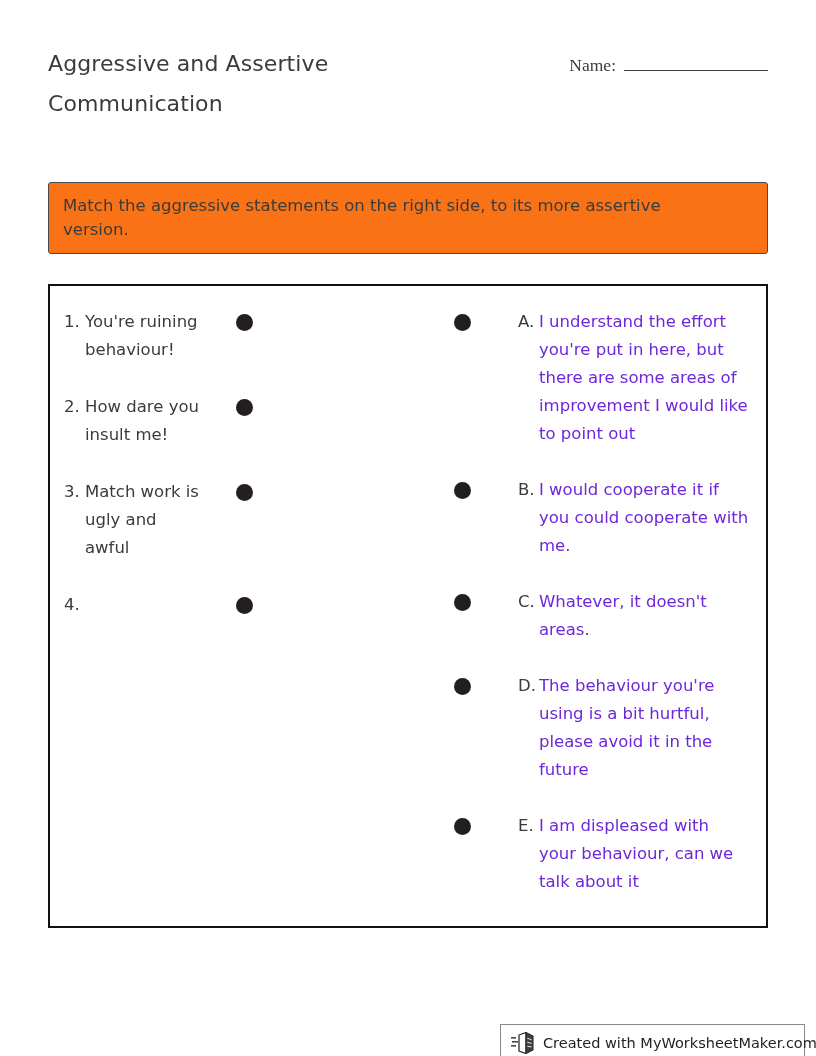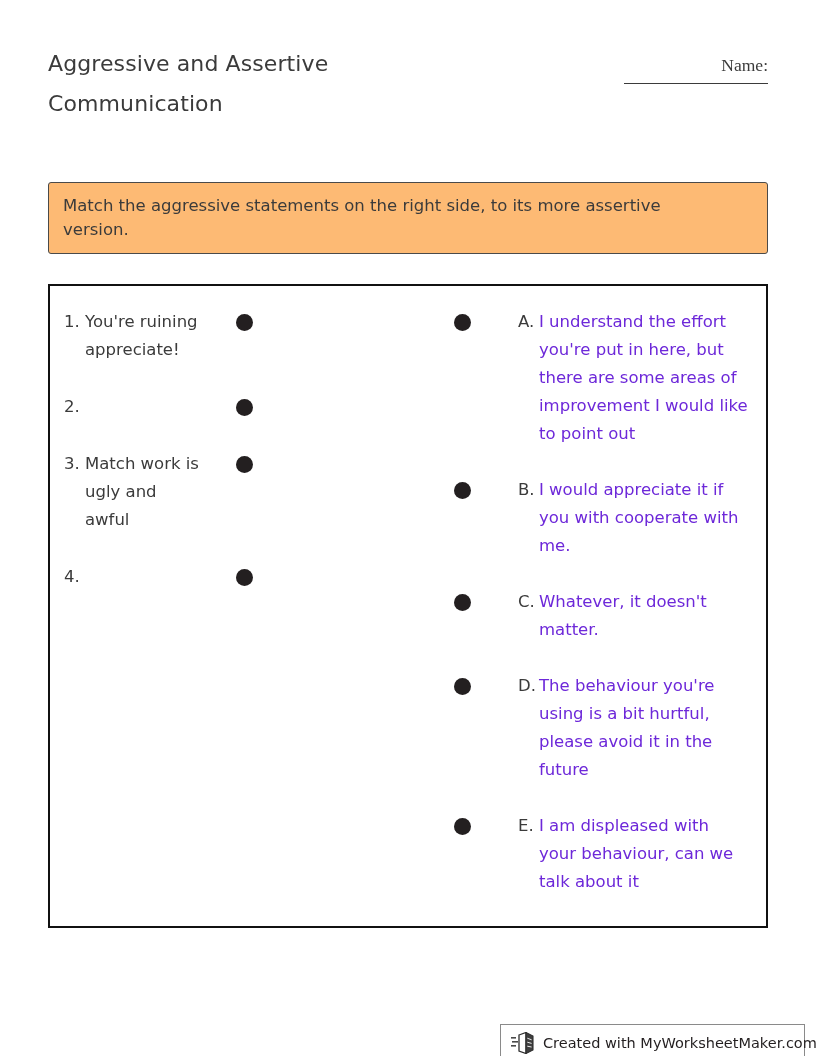--- a/index.html
+++ b/index.html
@@ -42,21 +42,20 @@
     color: #3b3b3b;
     letter-spacing: 0.1px;
   }
   .name-block {
     position: absolute;
     right: 0;
     top: 11px;
     display: flex;
     align-items: flex-end;
     gap: 8px;
-    flex-direction: column;
   }
   .name-label {
     font-family: "Liberation Serif", "DejaVu Serif", serif;
     font-size: 17.5px;
     line-height: 20px;
     color: #3b3b3b;
     white-space: nowrap;
   }
   .name-line {
     width: 144px;
@@ -69,21 +68,21 @@
   .instruction-box {
     position: absolute;
     left: 48px;
     top: 182px;
     width: 720px;
     min-height: 62px;
     box-sizing: border-box;
     border: 1.2px solid #4a4a4a;
     border-radius: 3px;
     padding: 11px 14px 12px 14px;
-    background: #fdba74;
+    background: #f97316;
   }
   .instruction-text {
     font-size: 16.5px;
     line-height: 23.5px;
     color: #3b3b3b;
     max-width: 660px;
   }
 
   
   .match-box {
@@ -231,28 +230,29 @@
     <div class="instruction-text">Match the aggressive statements on the right side, to its more assertive version.</div>
   </div>
 
   <div class="match-box">
 
     <div class="col-left">
 
       <div class="item-left">
         <div class="item-body">
           <span class="marker">1.</span>
-          <span class="label">You're ruining appreciate!</span>
+          <span class="label">You're ruining behaviour!</span>
         </div>
         <span class="dot"></span>
       </div>
 
       <div class="item-left">
         <div class="item-body">
           <span class="marker">2.</span>
+          <span class="label">How dare you insult me!</span>
         </div>
         <span class="dot"></span>
       </div>
 
       <div class="item-left">
         <div class="item-body">
           <span class="marker">3.</span>
           <span class="label">Match work is ugly and awful</span>
         </div>
         <span class="dot"></span>
@@ -274,29 +274,29 @@
         <div class="item-body">
           <span class="marker">A.</span>
           <span class="label">I understand the effort you're put in here, but there are some areas of improvement I would like to point out</span>
         </div>
       </div>
 
       <div class="item-right">
         <span class="dot"></span>
         <div class="item-body">
           <span class="marker">B.</span>
-          <span class="label">I would appreciate it if you with cooperate with me.</span>
+          <span class="label">I would cooperate it if you could cooperate with me.</span>
         </div>
       </div>
 
       <div class="item-right">
         <span class="dot"></span>
         <div class="item-body">
           <span class="marker">C.</span>
-          <span class="label">Whatever, it doesn't matter.</span>
+          <span class="label">Whatever, it doesn't areas.</span>
         </div>
       </div>
 
       <div class="item-right">
         <span class="dot"></span>
         <div class="item-body">
           <span class="marker">D.</span>
           <span class="label">The behaviour you're using is a bit hurtful, please avoid it in the future</span>
         </div>
       </div>

